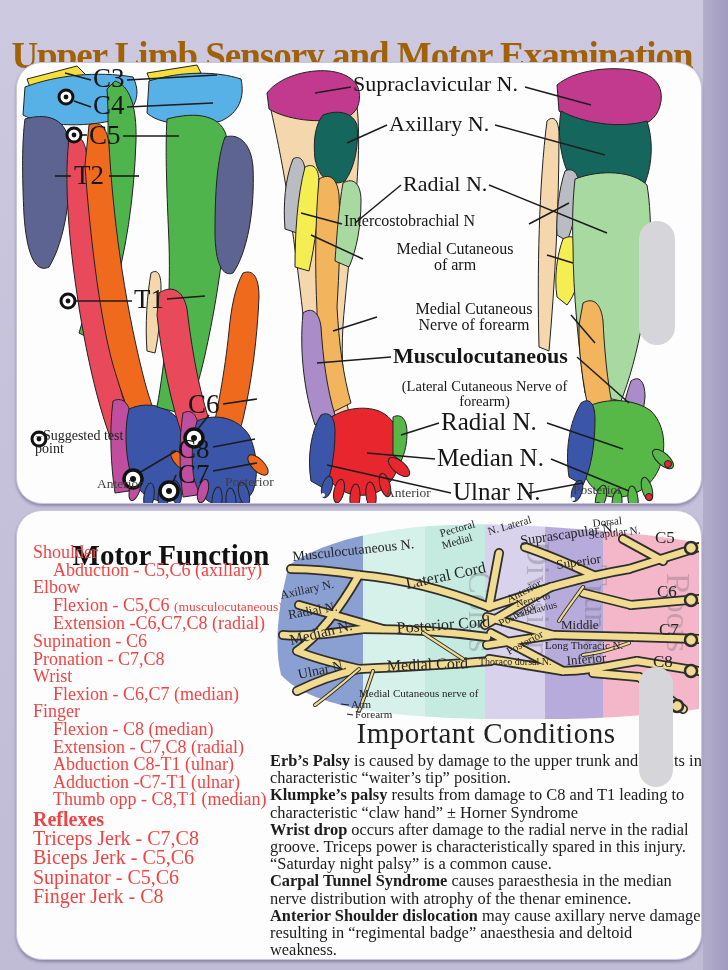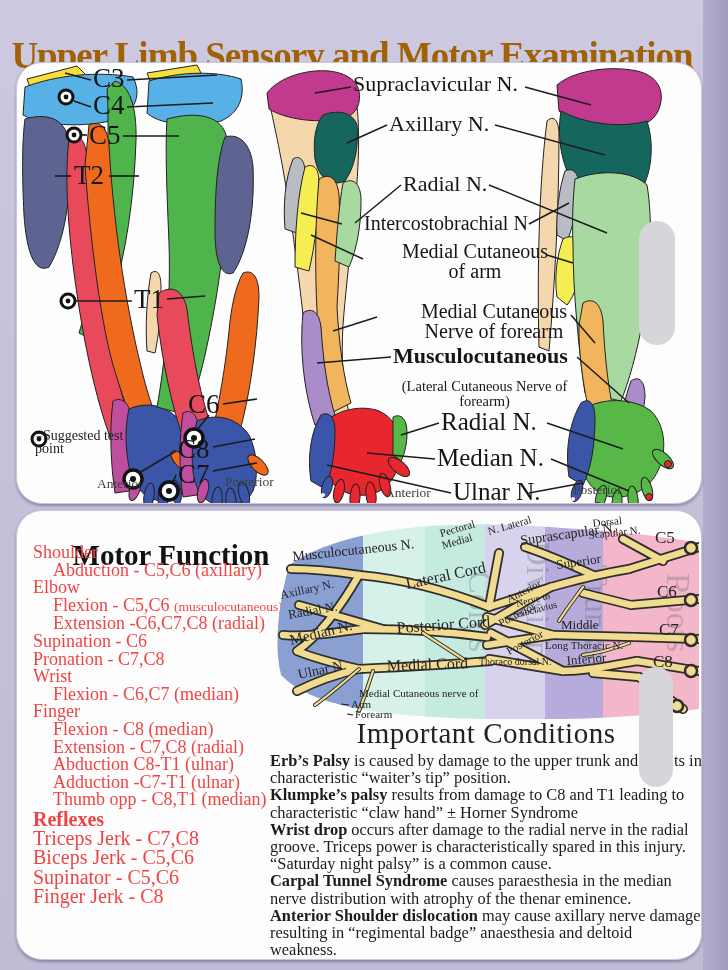--- a/index.html
+++ b/index.html
@@ -16,21 +16,21 @@
     border-radius:26px;box-shadow:0 2px 3px rgba(60,50,90,.4);border:1px solid #cac6dc;}
   .panel.top{top:62px;height:440px;}
   .panel.bottom{top:510px;height:448px;}
   .panel svg{position:absolute;left:0;top:0;}
   .slot{position:absolute;width:36px;height:124px;border-radius:18px;background:#d6d6da;}
   .lab{position:absolute;color:#161616;white-space:nowrap;line-height:1.02;}
   .dlab{font-size:27px;}
   .small-gray{font-size:13.5px;color:#3e3e3e;}
   .legend-text{font-size:14px;line-height:13px;color:#222;}
   .nl22{font-size:22px;text-align:right;}
-  .nl20{font-size:20px;margin-left:20px;}
+  .nl20{font-size:16px;}
   .nl25{font-size:25px;}
   .ctr{text-align:center;}
   .bold{font-weight:bold;}
   .sub-small{font-size:14.5px;line-height:15px;}
   
   .motor-head{position:absolute;left:44px;top:4px;width:220px;text-align:center;
     font-size:29px;font-weight:bold;color:#111;}
   .motor-list{position:absolute;left:10px;top:33px;width:280px;color:#ef4444;
     font-size:18px;line-height:17.6px;}
   .mline.ind1{padding-left:26px;}

